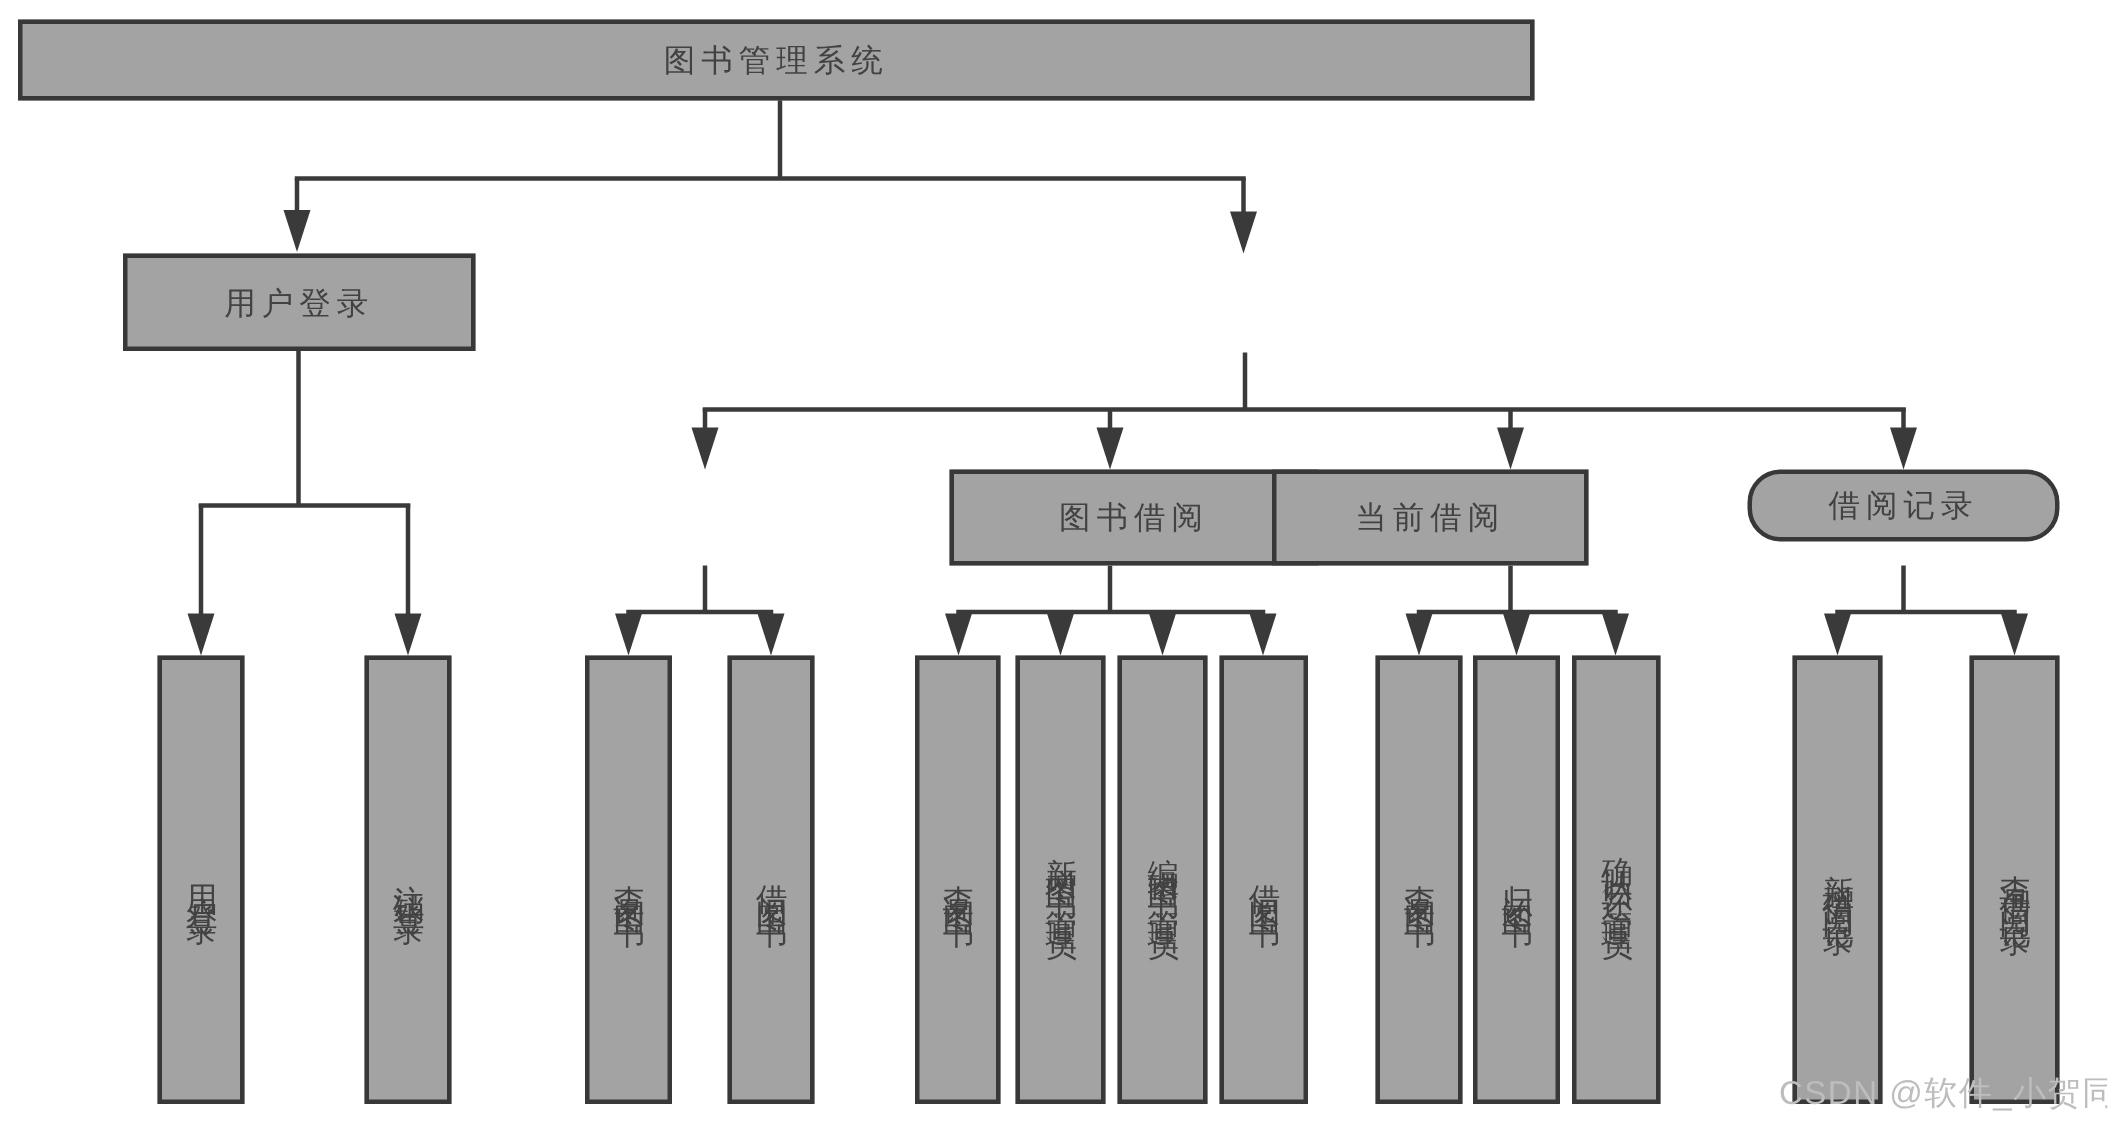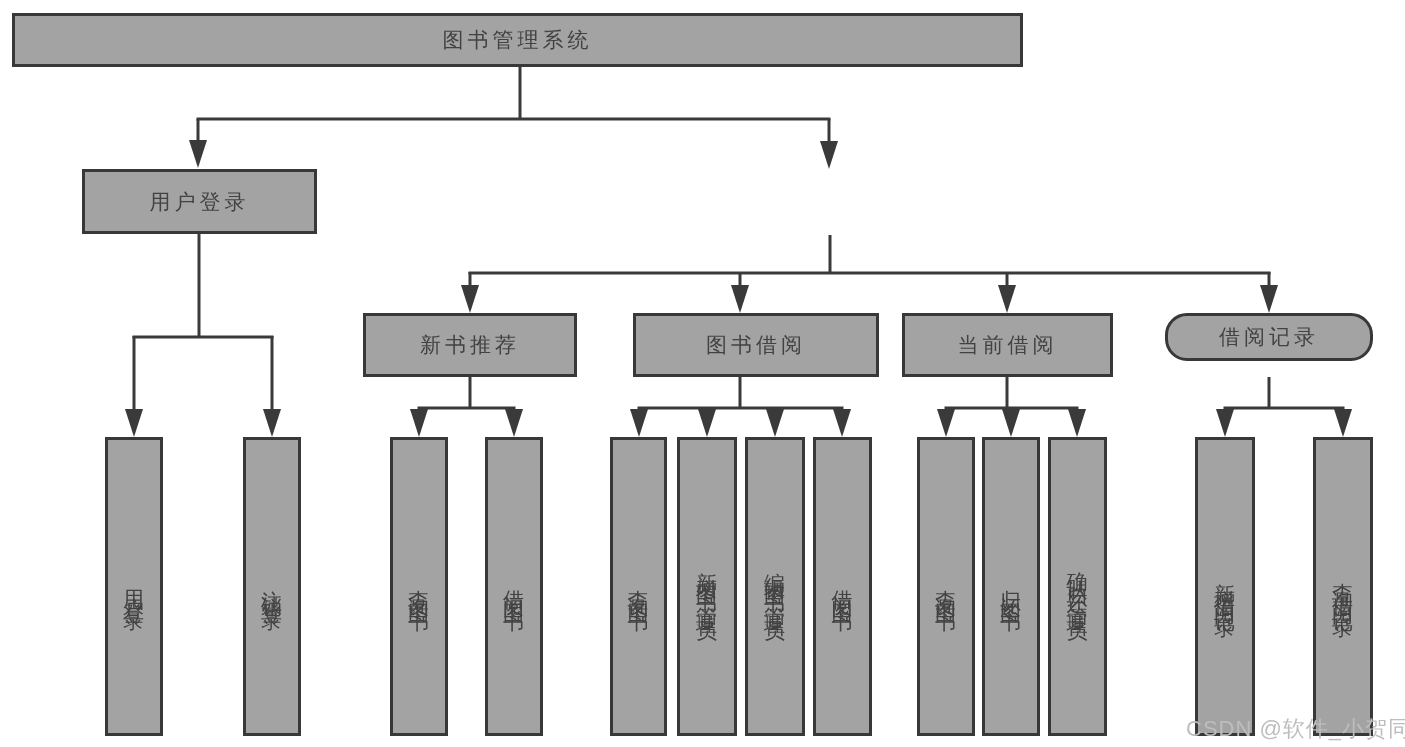--- a/index.html
+++ b/index.html
@@ -122,27 +122,24 @@
   </svg>
 
   <div class="node h" style="left:12px; top:13px; width:1011px; height:54px;">
     <span>图书管理系统</span>
   </div>
 
   <div class="node h" style="left:82px; top:169px; width:235px; height:65px;">
     <span>用户登录</span>
   </div>
 
-  <div class="node h" style="left:363px; top:313px; width:214px; height:64px;">
-    <span>新书推荐</span>
-  </div>
   <div class="node h" style="left:633px; top:313px; width:246px; height:64px;">
     <span>图书借阅</span>
   </div>
-  <div class="node h" style="left:902px; top:313px; width:211px; height:64px;">
+  <div class="node h" style="left:848px; top:313px; width:211px; height:64px;">
     <span>当前借阅</span>
   </div>
   <div class="node h" style="left:1165px; top:313px; width:208px; height:48px;border-radius:22px;">
     <span>借阅记录</span>
   </div>
 
   <div class="node v" style="left:105px; top:437px; width:58px; height:299px;">
     <span>用户登录</span>
   </div>
   <div class="node v" style="left:243px; top:437px; width:58px; height:299px;">

